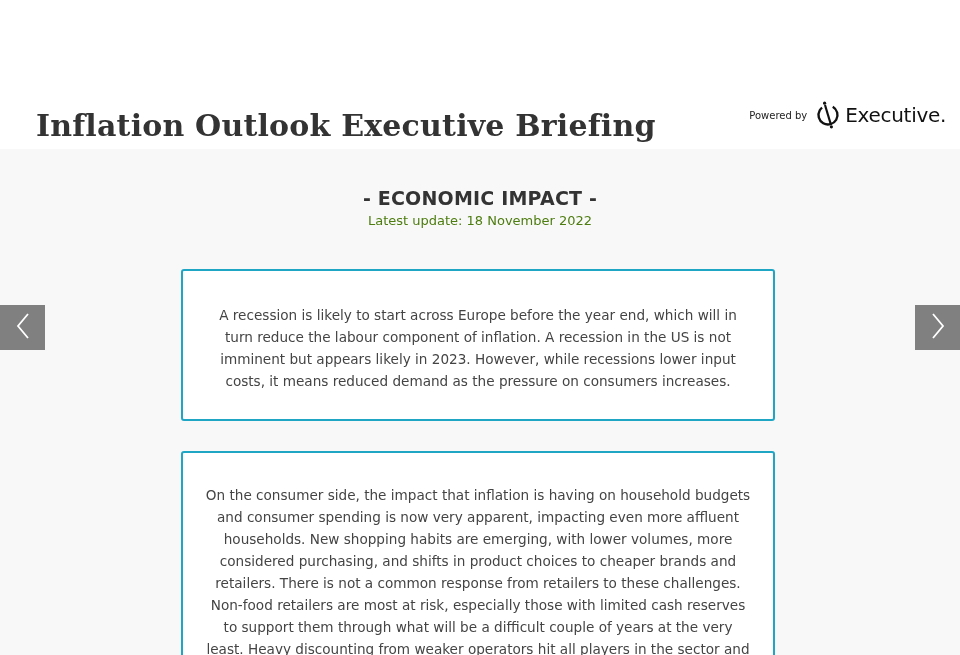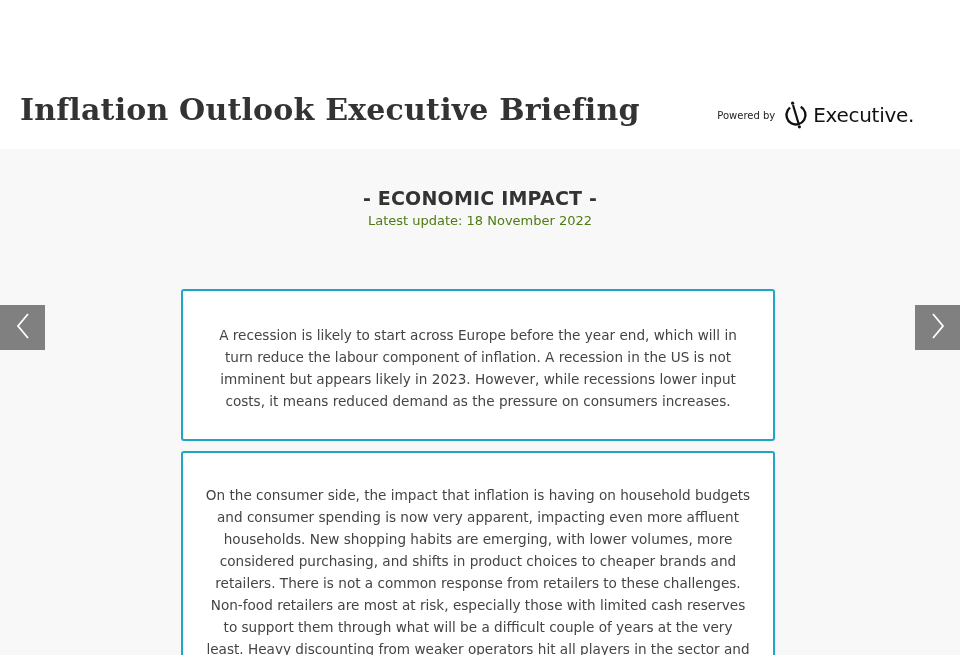--- a/index.html
+++ b/index.html
@@ -21,31 +21,31 @@
     }
     .header {
       position: relative;
       height: 69px;
       background: #ffffff;
     }
     .page-title {
       position: absolute;
       left: 20px;
       top: 8px;
-      margin: 0;
+      margin: 16px;
       font-family: "DejaVu Serif", serif;
       font-weight: bold;
       font-size: 30px;
       letter-spacing: 0.2px;
       color: #333333;
       line-height: 44px;
     }
     .powered {
       position: absolute;
-      right: 46px;
+      right: 14px;
       top: 19px;
       display: flex;
       align-items: center;
       height: 32px;
     }
     .powered-label {
       font-family: "DejaVu Sans", sans-serif;
       font-size: 10px;
       color: #222;
       margin-right: 8px;
@@ -108,21 +108,20 @@
       margin: 0;
       text-align: center;
       font-size: 13.6px;
       line-height: 22px;
       color: #444;
     }
     .card-1 {
       top: 120px;
       height: 152px;
       padding: 33px 30px 0 30px;
-      margin-top: 20px;
     }
     .card-2 {
       top: 302px;
       height: 260px;
       padding: 31px 22px 0 22px;
     }
     .nav-btn {
       position: absolute;
       top: 156px;
       width: 45px;

